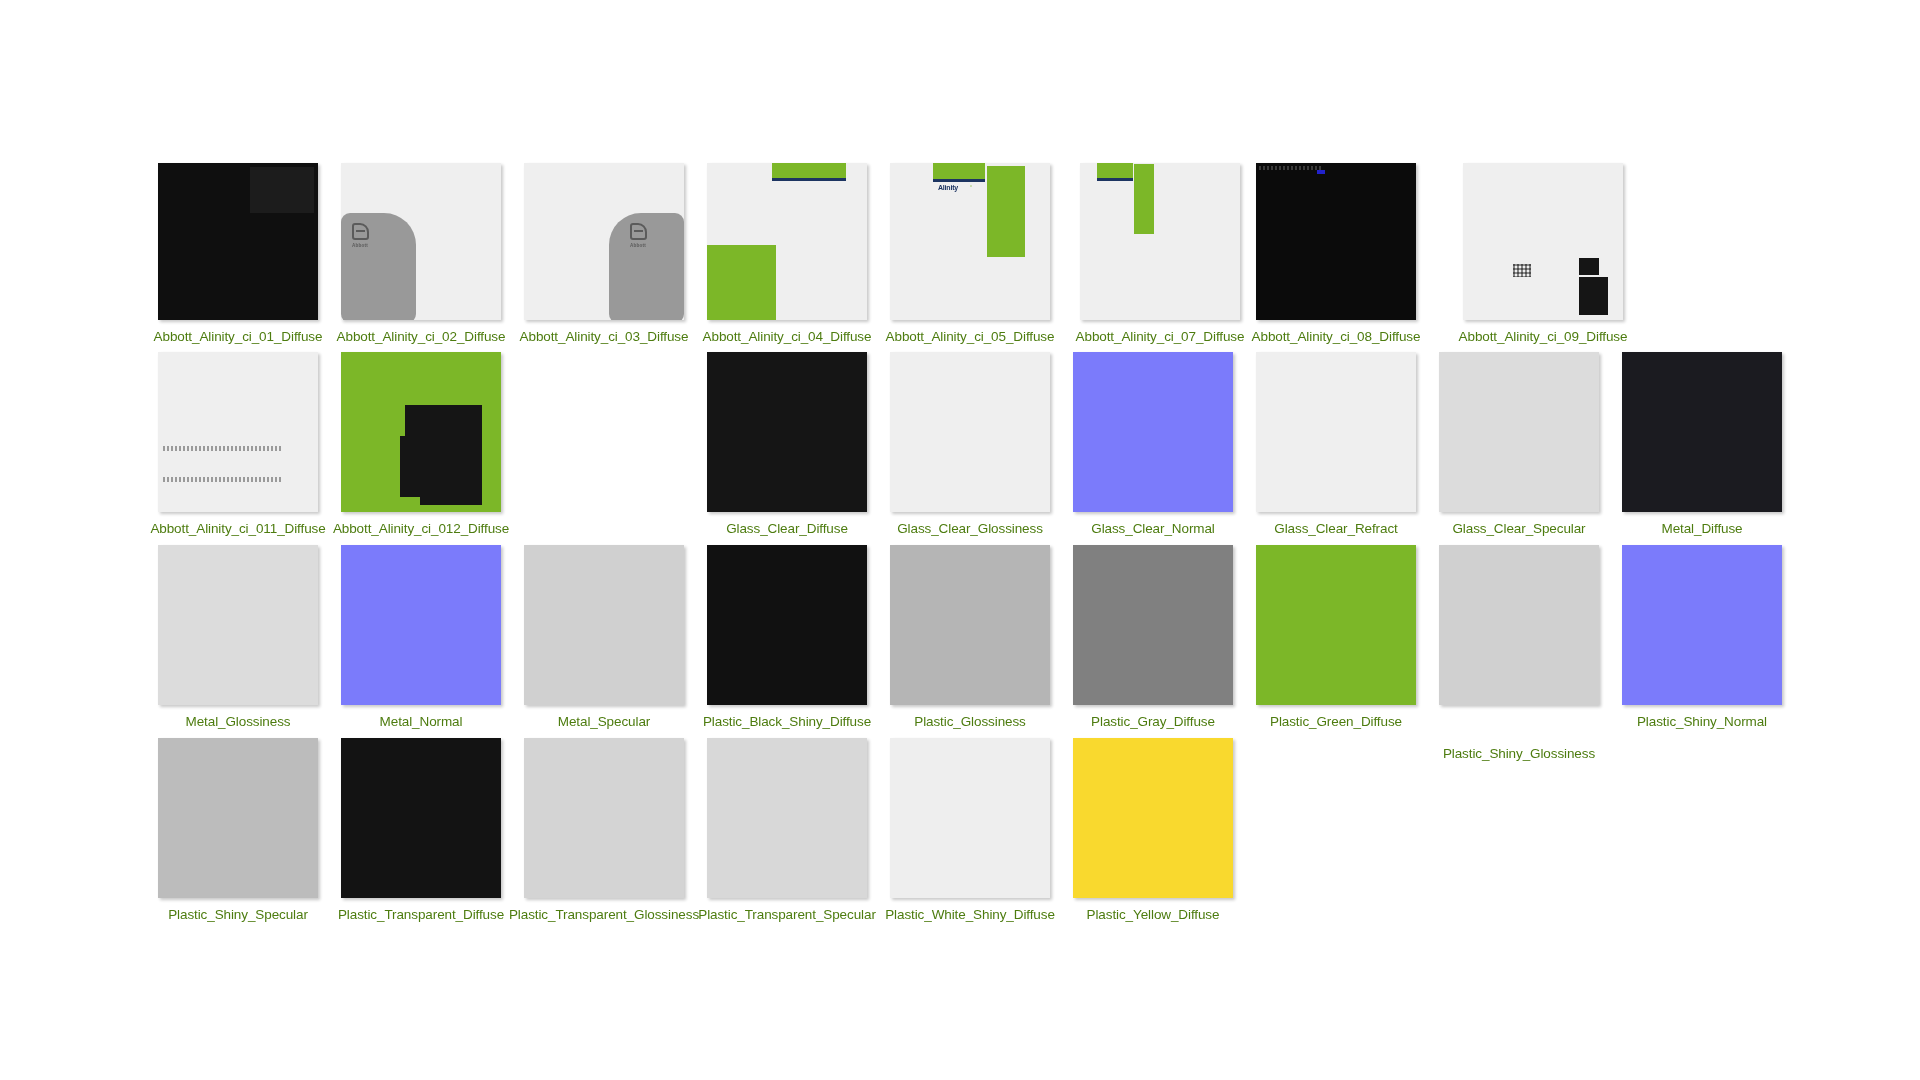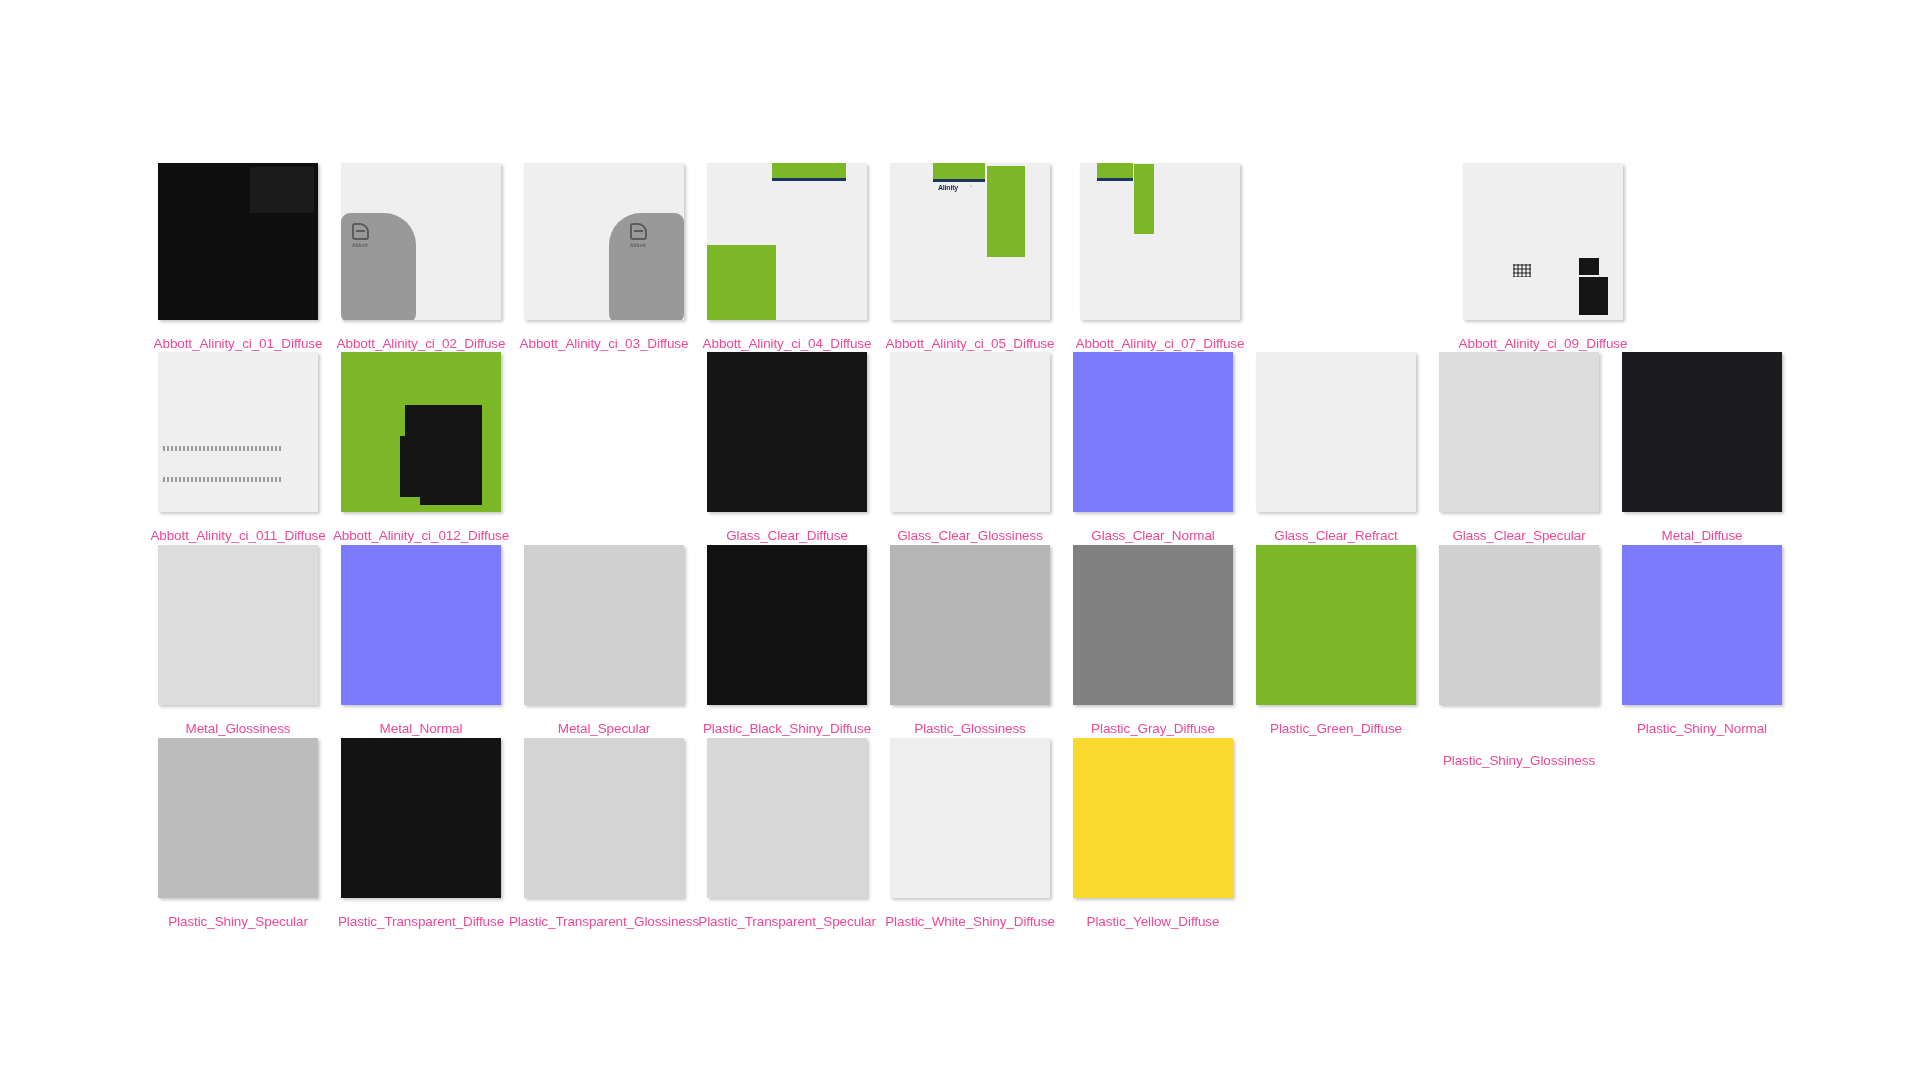--- a/index.html
+++ b/index.html
@@ -31,24 +31,24 @@
   }
 
   .thumb {
     position: relative;
     overflow: hidden;
     box-shadow: 2px 2px 3px rgba(0,0,0,0.22);
     background: #efefef;
   }
 
   .tile-label {
-    margin-top: 16px;
+    margin-top: 9px;
     font-size: 13.5px;
     line-height: 15px;
-    color: #ec4899;
+    color: #4d7c0f;
     white-space: nowrap;
     text-align: center;
     letter-spacing: -0.1px;
   }
 
   
   .shape {
     position: absolute;
   }
 
@@ -158,20 +158,27 @@
       <div class="tile-label">Abbott_Alinity_ci_05_Diffuse</div>
     </div>
     <div class="tile" style="left: 1073px; top: 163px; width: 174px;">
       <div class="thumb" style="width: 160px; height: 157px; background: rgb(239, 239, 239);">
         <div class="shape" style="left: 17px; top: 0px; width: 36px; height: 15px; background: rgb(124, 183, 40);"></div>
         <div class="shape" style="left: 17px; top: 15px; width: 36px; height: 3px; background: rgb(28, 52, 97);"></div>
         <div class="shape" style="left: 54px; top: 1px; width: 20px; height: 70px; background: rgb(124, 183, 40);"></div>
       </div>
       <div class="tile-label">Abbott_Alinity_ci_07_Diffuse</div>
     </div>
+    <div class="tile" style="left: 1256px; top: 163px; width: 160px;">
+      <div class="thumb" style="width: 160px; height: 157px; background: rgb(11, 11, 11);">
+        <div class="dot-line dark" style="left: 3px; top: 3px; width: 62px; height: 4px; background-image: repeating-linear-gradient(to right, rgb(58, 58, 58) 0px, rgb(58, 58, 58) 2px, transparent 2px, transparent 4px);"></div>
+        <div class="shape" style="left: 61px; top: 7px; width: 8px; height: 4px; background: rgb(34, 34, 204);"></div>
+      </div>
+      <div class="tile-label">Abbott_Alinity_ci_08_Diffuse</div>
+    </div>
     <div class="tile" style="left: 1439px; top: 163px; width: 160px; padding-left: 24px;">
       <div class="thumb" style="width: 160px; height: 157px; background: rgb(239, 239, 239);">
         <div class="shape" style="left: 50px; top: 101px; width: 18px; height: 13px; background-image: repeating-linear-gradient(to right, rgb(141, 141, 141) 0px, rgb(141, 141, 141) 2px, transparent 2px, transparent 4px), repeating-linear-gradient(rgb(141, 141, 141) 0px, rgb(141, 141, 141) 2px, rgb(239, 239, 239) 2px, rgb(239, 239, 239) 4px); background-blend-mode: multiply;"></div>
         <div class="shape" style="left: 116px; top: 95px; width: 20px; height: 17px; background: rgb(21, 21, 21);"></div>
         <div class="shape" style="left: 116px; top: 114px; width: 29px; height: 38px; background: rgb(21, 21, 21);"></div>
       </div>
       <div class="tile-label">Abbott_Alinity_ci_09_Diffuse</div>
     </div>
     <div class="tile" style="left: 158px; top: 352px; width: 160px;">
       <div class="thumb" style="width: 160px; height: 160px; background: rgb(239, 239, 239);">

